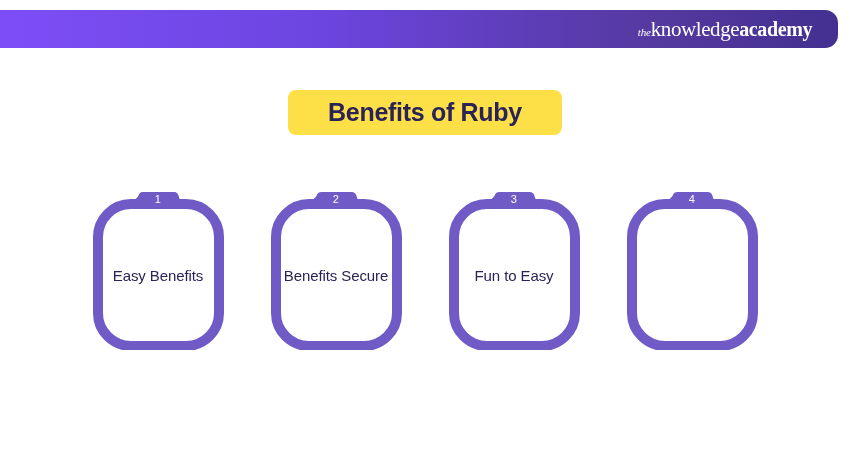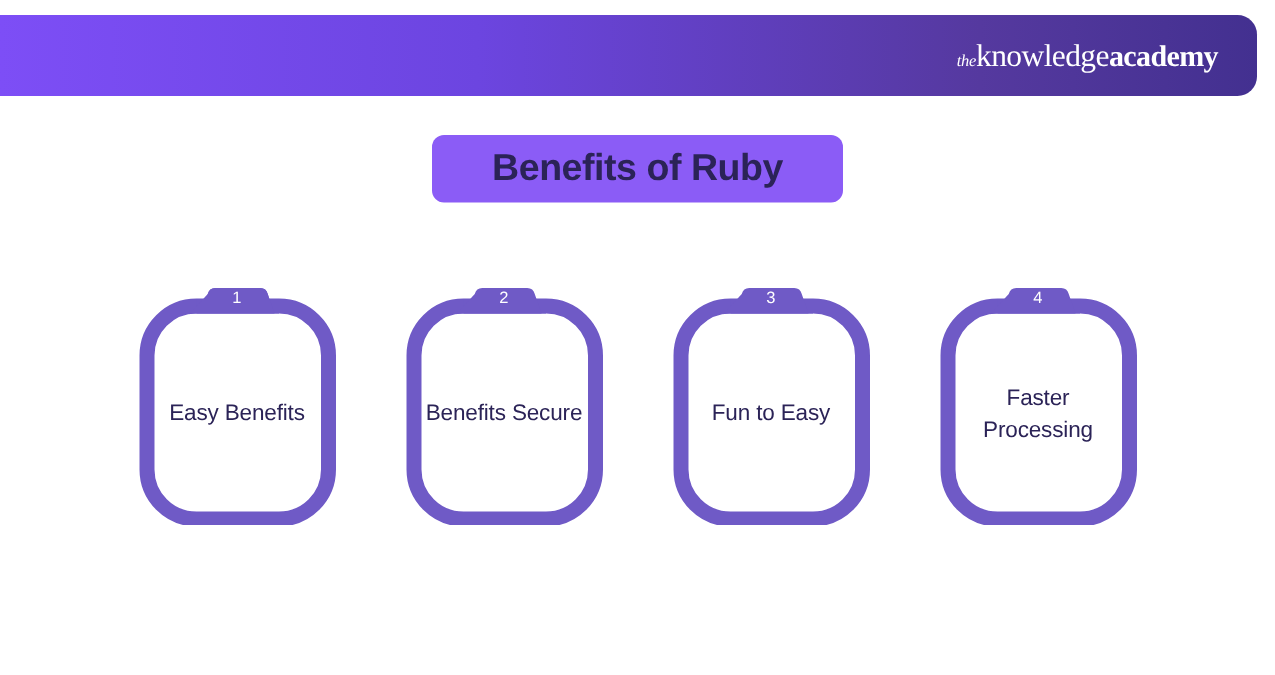--- a/index.html
+++ b/index.html
@@ -15,21 +15,21 @@
     font-family: "Liberation Sans", sans-serif;
     position: relative;
   }
 
   
   .header-bar {
     position: absolute;
     left: 0;
     top: 10px;
     width: 838px;
-    height: 54px;
+    height: 38px;
     background: linear-gradient(90deg, #7d4ef6 0%, #6c45e0 38%, #55399f 78%, #433090 100%);
     border-top-right-radius: 13px;
     border-bottom-right-radius: 13px;
     display: flex;
     align-items: center;
     justify-content: flex-end;
   }
 
   .brand-logo {
     color: #ffffff;
@@ -56,21 +56,21 @@
     letter-spacing: -0.4px;
   }
 
   
   .title-pill {
     position: absolute;
     left: 288px;
     top: 90px;
     width: 274px;
     height: 45px;
-    background: #8b5cf6;
+    background: #fde047;
     border-radius: 8px;
     display: flex;
     align-items: center;
     justify-content: center;
   }
   .title-text {
     color: #2b2357;
     font-size: 25px;
     font-weight: 700;
     letter-spacing: -0.3px;
@@ -193,16 +193,15 @@
     <div class="card-label">Fun to Easy</div>
   </div>
 
   <div class="card">
     <svg class="card-svg" viewBox="0 0 135 160" aria-hidden="true">
       <rect x="7" y="14" width="121" height="142" rx="33" ry="33" fill="#ffffff" stroke="#6f5ac6" stroke-width="10"></rect>
       <path d="M40 19 L95 19 L95 10 L40 10 Z" fill="#6f5ac6"></path>
       <path d="M47.5 6 Q48.5 2 52.5 2 L82.5 2 Q86.5 2 87.5 6 L92 19 L35.5 19 Z" fill="#6f5ac6"></path>
     </svg>
     <div class="card-number">4</div>
-    <div class="card-label">Faster Processing</div>
   </div>
 
 </div>
 
 </body></html>

